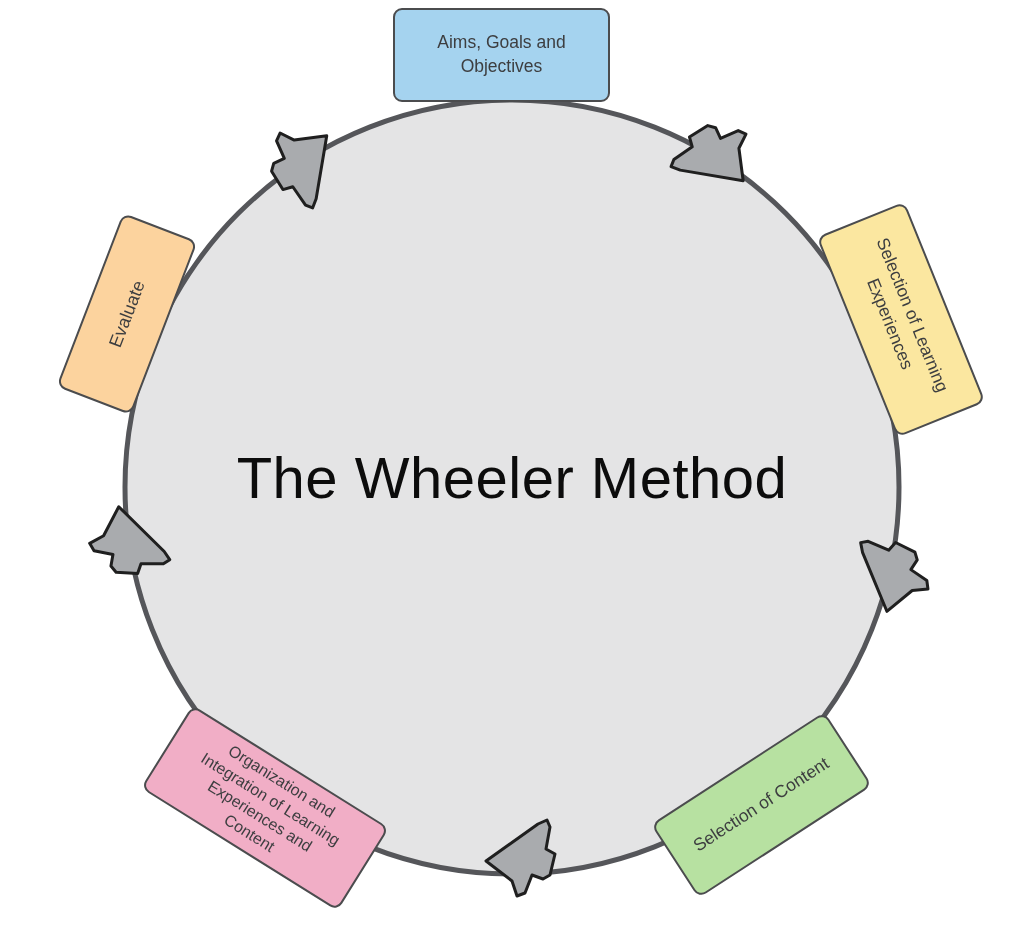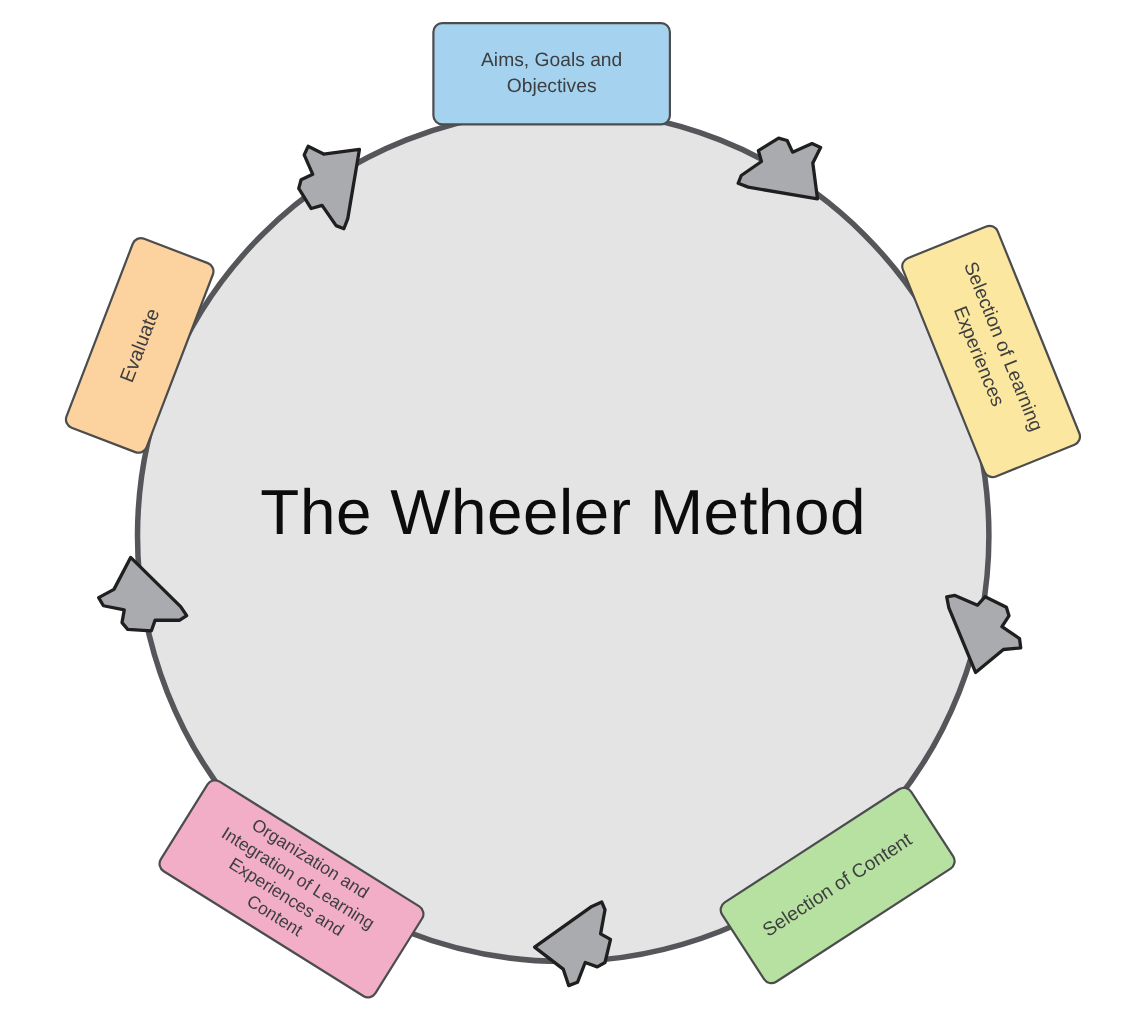--- a/index.html
+++ b/index.html
@@ -10,41 +10,41 @@
     height: 929px;
     overflow: hidden;
     font-family: "Liberation Sans", "DejaVu Sans", sans-serif;
     background: #ffffff;
   }
   .wheel-svg { position: absolute; left: 0; top: 0; }
   .arrow { stroke-width: 3; stroke-linejoin: round; }
   .title {
     position: absolute;
     left: 0; right: 0;
-    top: 436px;
+    top: 448px;
     text-align: center;
     font-size: 58px;
     line-height: 1.05;
     font-weight: 400;
     letter-spacing: 0.5px;
   }
   .node {
     position: absolute;
     box-sizing: border-box;
     display: flex;
     align-items: center;
     justify-content: center;
     text-align: center;
     white-space: pre-line;
     border: 2.5px solid #4b4c4e;
     border-radius: 9px;
     line-height: 1.35;
     padding: 4px 8px;
   }
-  .node-aims        { left: 393px; top: 20px;  width: 217px; height: 94px; font-size: 17.5px; }
+  .node-aims        { left: 393px; top: 8px;  width: 217px; height: 94px; font-size: 17.5px; }
   .node-sle         { left: 793px; top: 272px; width: 216px; height: 95px; font-size: 17.5px; transform: rotate(68deg); }
   .node-content     { left: 658px; top: 761px; width: 207px; height: 88px; font-size: 17.5px; transform: rotate(-33deg); }
   .node-org         { left: 149px; top: 759px; width: 232px; height: 98px; font-size: 16px; line-height: 1.28; transform: rotate(32deg); }
   .node-evaluate    { left: 34px;  top: 274px; width: 186px; height: 80px; font-size: 18px; transform: rotate(-69deg); }
 </style>
 </head>
 <body>
 
 <div class="canvas">
 

